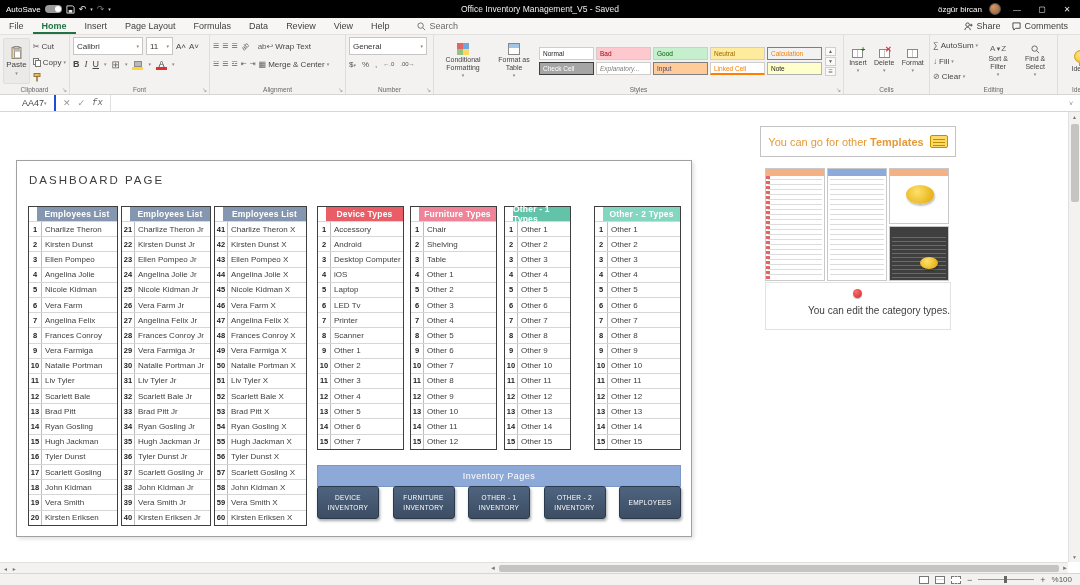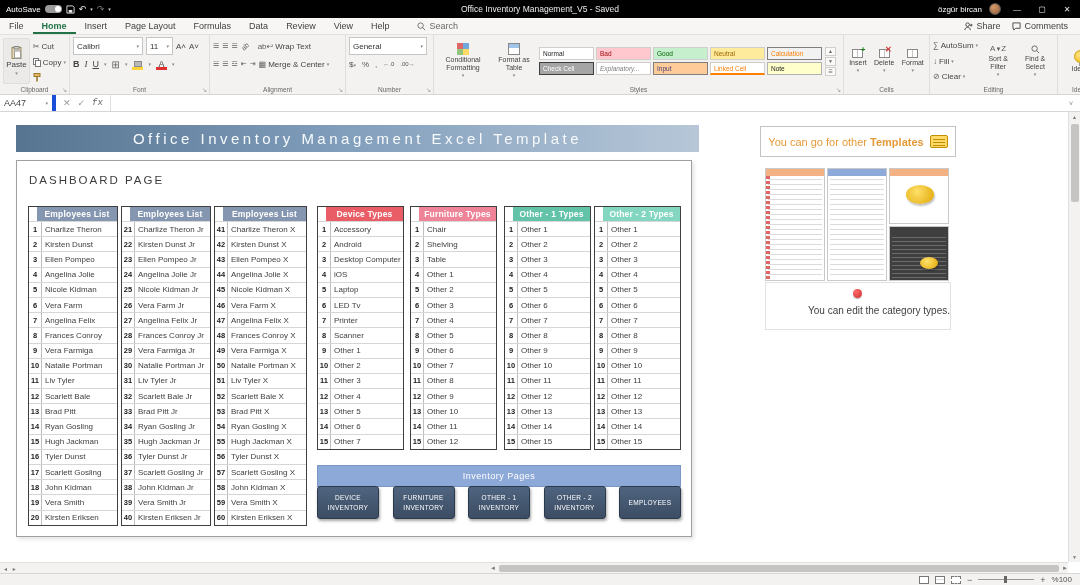--- a/index.html
+++ b/index.html
@@ -72,21 +72,21 @@
   .cf-icon i:nth-child(4){background:#ffd966;}
   .ft-icon{width:12px;height:12px;border:1px solid #8a8886;background:linear-gradient(#9fc5e8 0 4px,#fff 4px);background-clip:padding-box;}
   .cells-icon{width:11px;height:9px;border:1px solid #8a8886;position:relative;background:repeating-linear-gradient(to right,#fff 0 4px,#c8c6c4 4px 5px);}
   .cells-mark{position:absolute;right:-3px;top:-4px;font-size:8px;font-weight:bold;line-height:1;}
   .ed-col{display:flex;flex-direction:column;justify-content:space-between;padding:1px 0;}
   .ideas-bulb{width:13px;height:13px;border-radius:50%;background:radial-gradient(circle at 40% 35%,#ffe58a,#f2b705);border:1px solid #caa21a;position:relative;}
   .ideas-bulb:after{content:"";position:absolute;left:4px;bottom:-4px;width:4px;height:3px;background:#9a9a9a;}
 
   
   #formulabar{position:absolute;top:95px;left:0;width:1080px;height:17px;background:#fff;border-bottom:1px solid #d8d6d4;display:flex;align-items:center;font-size:9px;color:#444;}
-  .namebox{width:56px;height:100%;display:flex;align-items:center;justify-content:space-between;padding:0 4px;border-right:4px solid #1d4ed8;}
+  .namebox{width:56px;height:100%;display:flex;align-items:center;justify-content:space-between;padding:0 22px;border-right:2px solid #1d4ed8;}
   .fb-icons{display:flex;align-items:center;gap:7px;padding:0 7px;border-right:1px solid #e1dfdd;color:#9a9896;height:100%;}
   .fx{font-style:italic;font-family:Liberation Mono, monospace;color:#666;}
   .fb-input{flex:1;height:100%;}
   .fb-exp{width:18px;text-align:center;color:#8a8886;font-size:7px;}
 
   
   #sheet{position:absolute;top:112px;left:0;width:1068px;height:450px;background:#fff;overflow:hidden;}
   #banner{position:absolute;left:16px;top:13px;width:683px;height:27px;background:linear-gradient(90deg,#56738f,#7e9cba 45%,#b7c7d8);display:flex;align-items:center;justify-content:center;color:#f7fafc;font-size:15px;letter-spacing:3.5px;font-weight:400;}
   #templates-box{position:absolute;left:760px;top:14px;width:196px;height:31px;border:1px solid #c3c3c3;background:#fff;display:flex;align-items:center;justify-content:center;gap:6px;font-size:11px;color:#e59a38;}
   #templates-box b{font-weight:bold;}
@@ -438,21 +438,20 @@
     <div class="fb-icons">
       <span>✕</span>
       <span>✓</span>
       <span class="fx">fx</span>
     </div>
     <div class="fb-input"></div>
     <div class="fb-exp">˅</div>
   </div>
 
   <div id="sheet">
-    <div id="banner">Office Inventory Management Excel Template</div>
 
     <div id="templates-box">
       <span><span>You can go for other</span>&nbsp;<b>Templates</b></span>
       <span class="tmpl-icon"></span>
     </div>
 
     <div id="thumbs">
       <div class="thumb" style="left:0;top:0;width:60px;height:113px;">
           <div class="th-hd"></div>
           <div class="redcol"></div>
@@ -855,21 +854,21 @@
           </div>
           <div class="trow">
             <span class="tnum">14</span>
             <span class="tname">Other 11</span>
           </div>
           <div class="trow">
             <span class="tnum">15</span>
             <span class="tname">Other 12</span>
           </div>
         </div>
-        <div class="dtable" style="left: 487px; width: 87px;">
+        <div class="dtable" style="left: 487px; width: 67px;">
           <div class="thead" style="background: rgb(99, 195, 169);">Other - 1 Types</div>
           <div class="trow">
             <span class="tnum">1</span>
             <span class="tname">Other 1</span>
           </div>
           <div class="trow">
             <span class="tnum">2</span>
             <span class="tname">Other 2</span>
           </div>
           <div class="trow">

